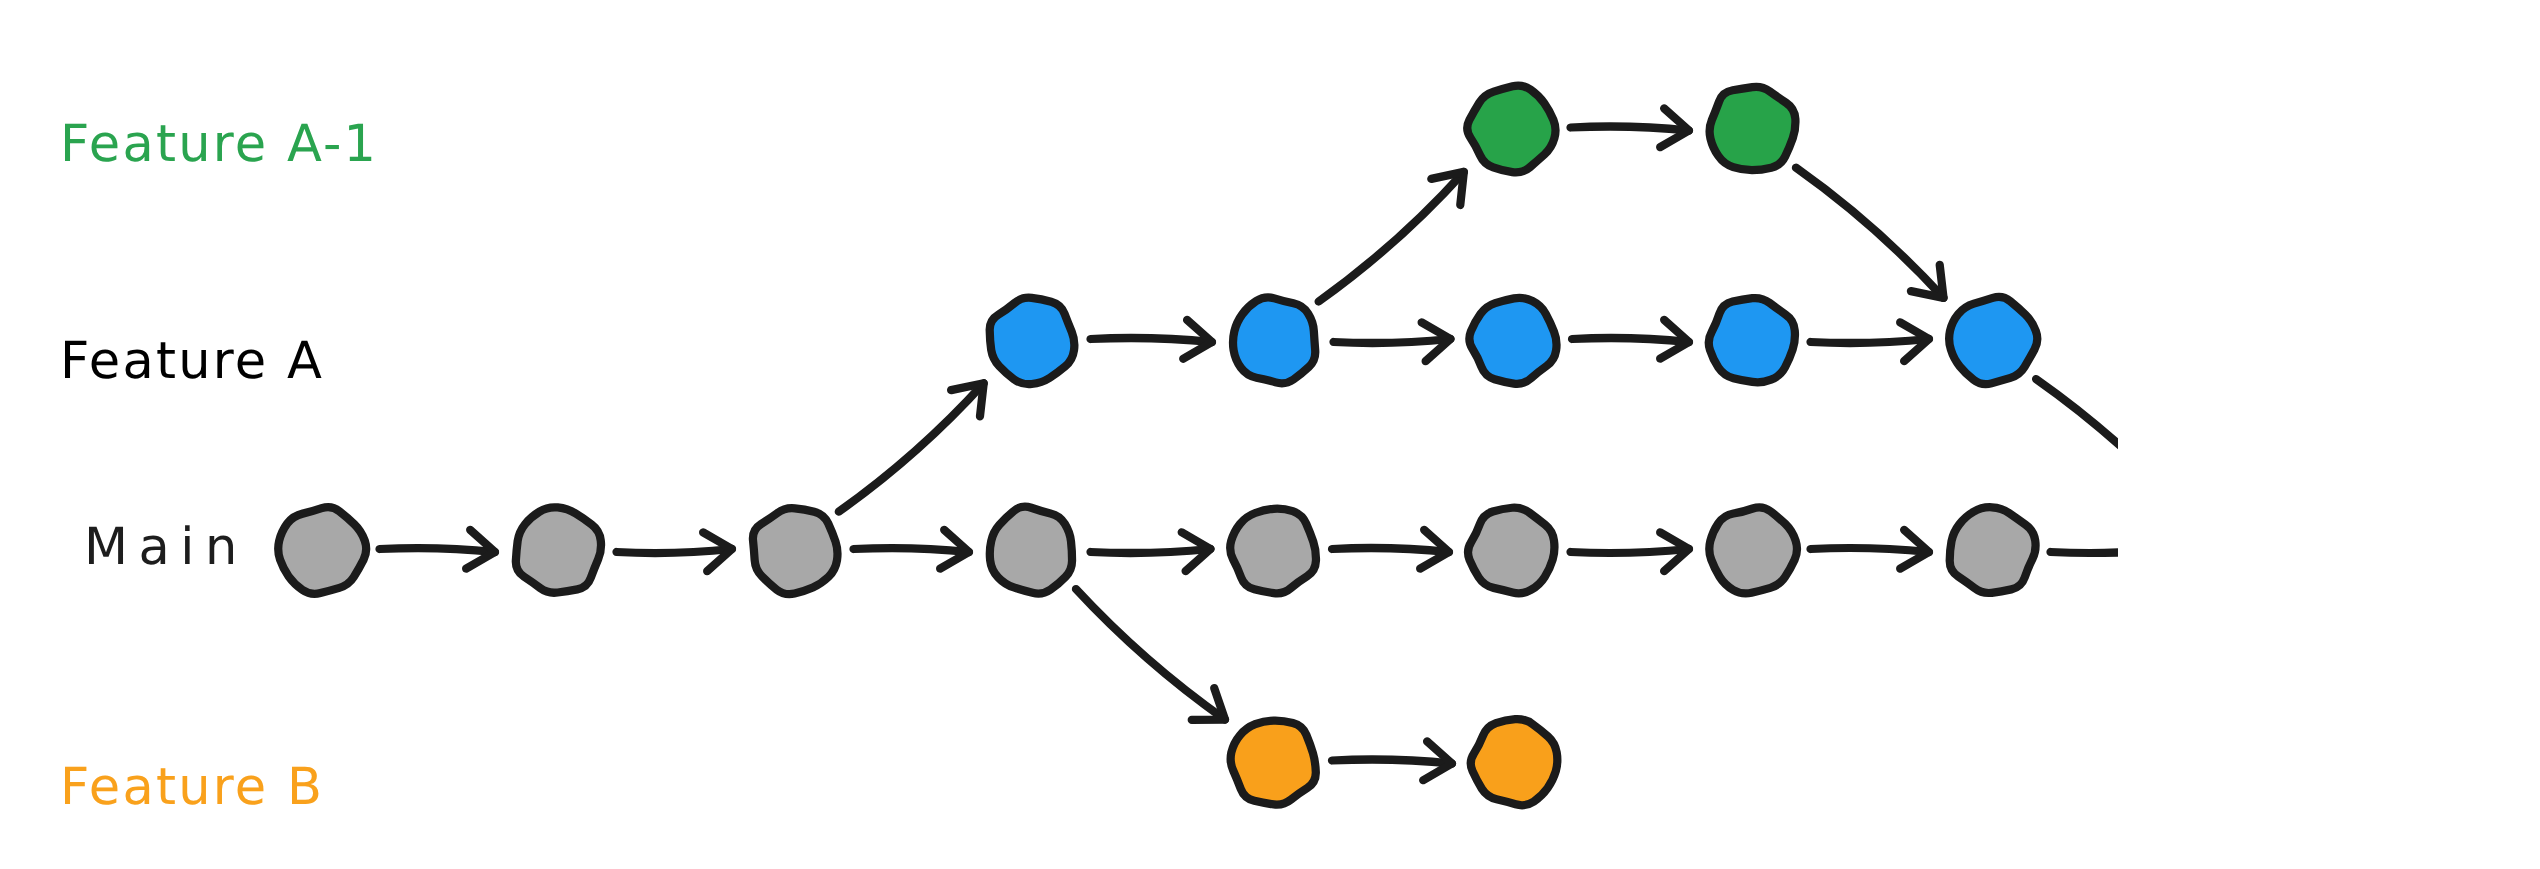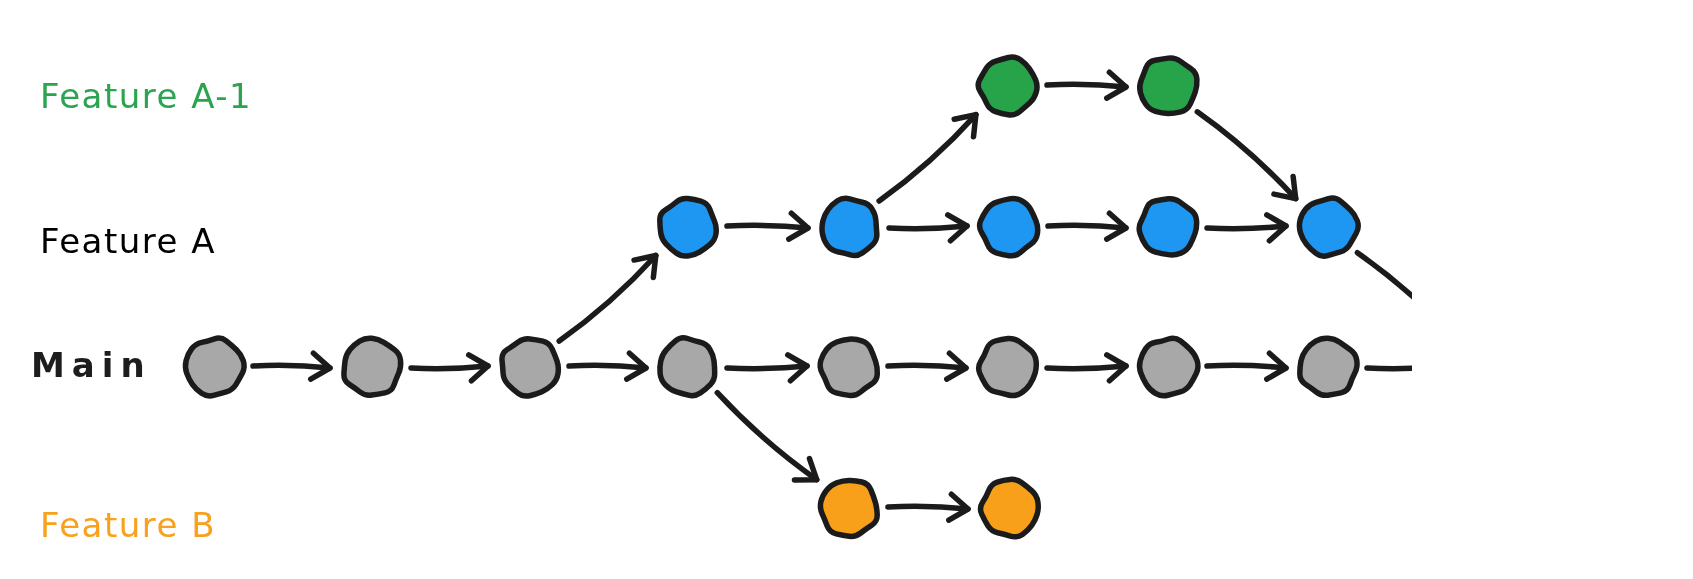--- a/index.html
+++ b/index.html
@@ -86,17 +86,17 @@
         <path d="M1672.8,373.4 Q1672.5,379.8 1668.1,384.5 Q1663.8,389.3 1658.3,393.1 Q1652.8,396.8 1646.3,395.4 Q1639.8,394.0 1634.1,391.6 Q1628.3,389.2 1623.4,384.7 Q1618.6,380.2 1618.0,373.6 Q1617.5,367.0 1618.6,360.7 Q1619.8,354.4 1624.3,349.9 Q1628.8,345.5 1633.9,340.8 Q1639.0,336.1 1645.5,338.4 Q1652.0,340.6 1658.3,342.2 Q1664.5,343.8 1667.8,349.4 Q1671.1,354.9 1672.1,360.9 Q1673.0,367.0 1672.8,373.4 Z" fill="#a8a8a8" stroke="#1b1b1b" stroke-width="5.5" stroke-linejoin="round"></path>
         <path d="M877.2,514.8 Q877.4,521.7 871.5,525.3 Q865.7,528.9 860.7,533.0 Q855.6,537.1 849.2,536.3 Q842.7,535.5 836.2,533.9 Q829.6,532.3 827.2,526.0 Q824.8,519.6 822.2,513.8 Q819.5,508.0 820.9,501.6 Q822.4,495.2 826.6,490.2 Q830.8,485.2 836.8,482.8 Q842.7,480.5 849.0,480.4 Q855.3,480.2 861.9,482.0 Q868.4,483.7 870.9,489.9 Q873.5,496.2 875.3,502.1 Q877.0,508.0 877.2,514.8 Z" fill="#f9a01b" stroke="#1b1b1b" stroke-width="5.5" stroke-linejoin="round"></path>
         <path d="M1037.2,514.1 Q1035.4,520.2 1031.7,525.4 Q1028.0,530.6 1022.5,534.4 Q1016.9,538.1 1010.4,536.2 Q1004.0,534.2 997.7,532.8 Q991.4,531.3 987.9,525.8 Q984.5,520.3 981.7,514.1 Q978.9,508.0 982.6,502.3 Q986.3,496.6 988.7,490.4 Q991.1,484.3 997.3,482.1 Q1003.6,479.9 1010.1,479.4 Q1016.6,478.9 1021.8,482.8 Q1027.1,486.6 1031.9,490.9 Q1036.7,495.2 1037.8,501.6 Q1038.9,508.0 1037.2,514.1 Z" fill="#f9a01b" stroke="#1b1b1b" stroke-width="5.5" stroke-linejoin="round"></path>
       </g>
   </svg>
 
   <span class="branch-label" style="left: 40px; top: 97px; color: rgb(42, 164, 79);">Feature A-1</span>
 
   <span class="branch-label" style="left: 40px; top: 218px; color: #000000; margin-top: 24px;">Feature A</span>
 
-  <span class="branch-label label-main" style="left: 31px; top: 366px; color: rgb(29, 29, 29); font-weight: bold;">Main</span>
+  <span class="branch-label label-main" style="left: 56px; top: 366px; color: rgb(29, 29, 29);">Main</span>
 
   <span class="branch-label" style="left: 40px; top: 526px; color: rgb(249, 161, 28);">Feature B</span>
 
 </div>
 
 </body></html>

